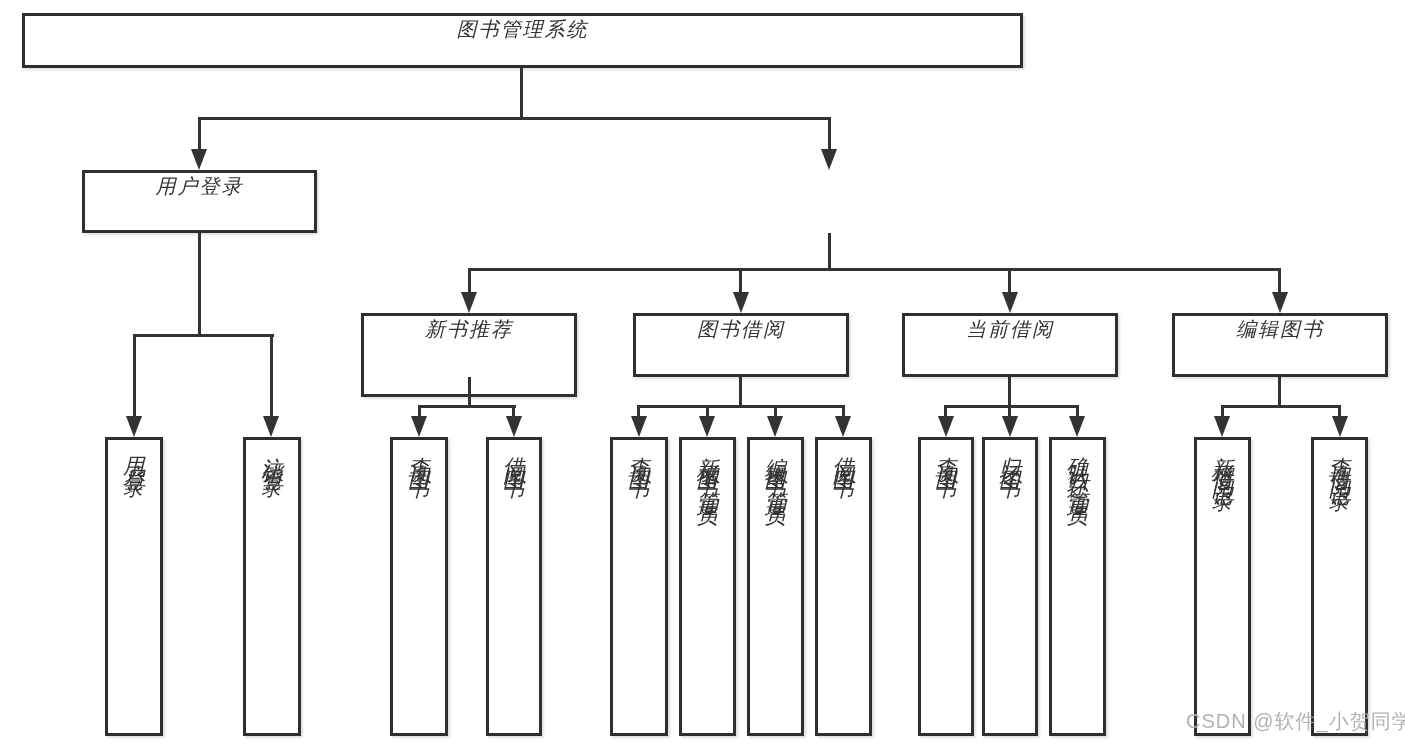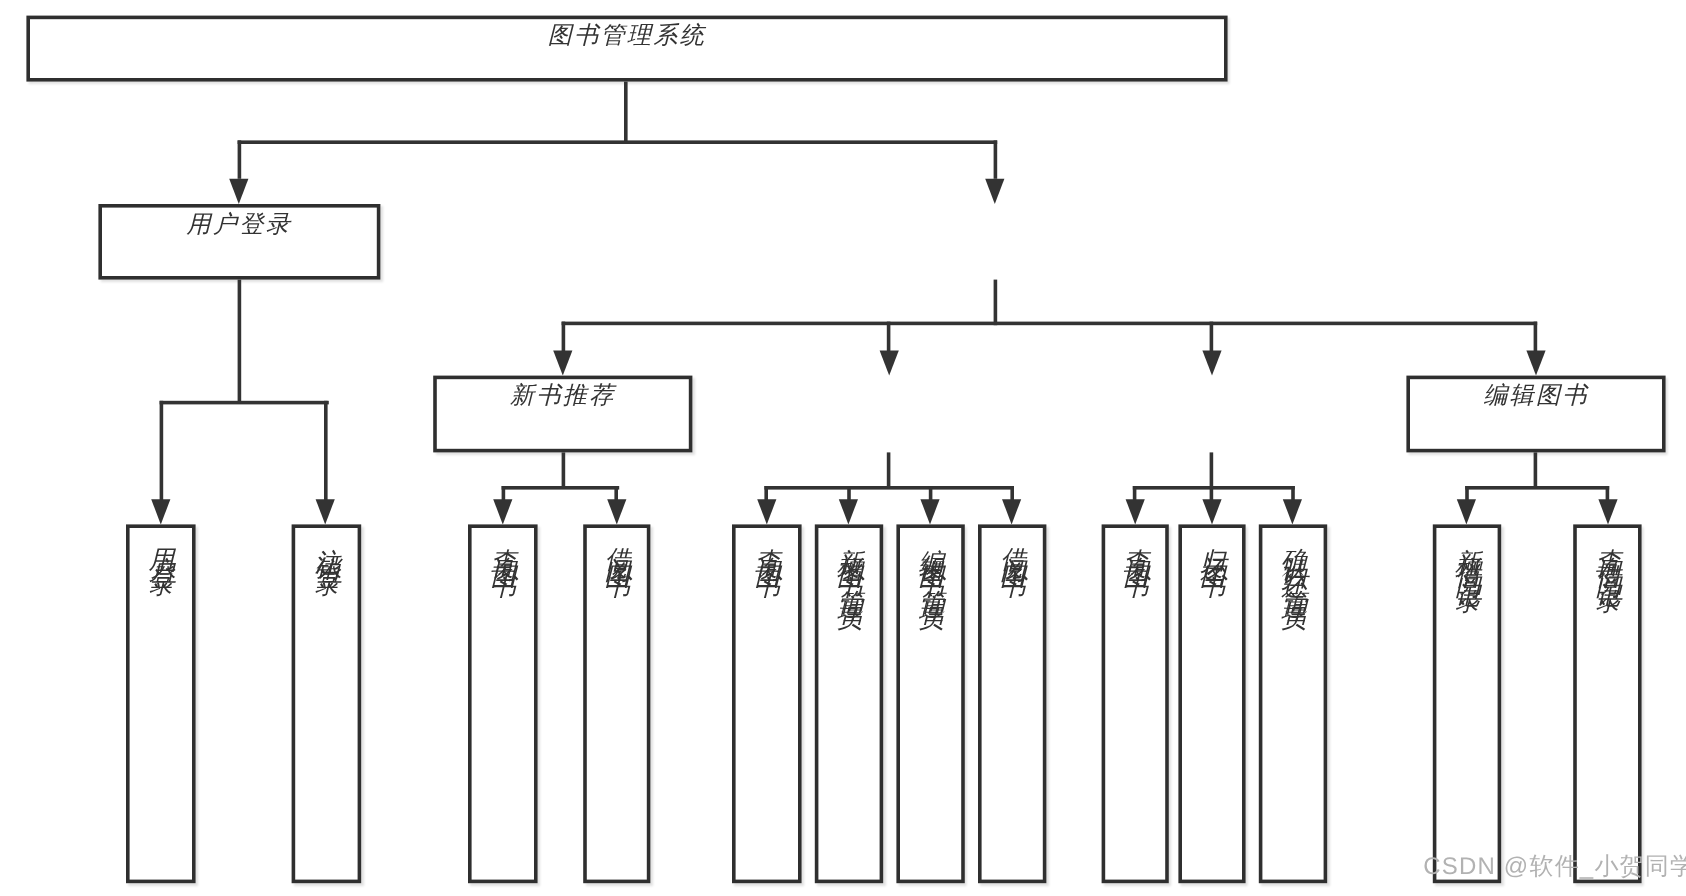--- a/index.html
+++ b/index.html
@@ -89,22 +89,28 @@
   <div class="line" style="left:468px;top:268px;width:813px;height:3px"></div>
   <div class="line" style="left:468px;top:268px;width:3px;height:25px"></div>
   <div class="arrow" style="left:461px;top:292px"></div>
   <div class="line" style="left:739px;top:268px;width:3px;height:25px"></div>
   <div class="arrow" style="left:733px;top:292px"></div>
   <div class="line" style="left:1008px;top:268px;width:3px;height:25px"></div>
   <div class="arrow" style="left:1002px;top:292px"></div>
   <div class="line" style="left:1278px;top:268px;width:3px;height:25px"></div>
   <div class="arrow" style="left:1272px;top:292px"></div>
 
-  <div class="node" style="left:361px;top:313px;width:216px;height:64px">
+  <div class="node" style="left:361px;top:313px;width:216px;height:84px">
     <span class="lbl">新书推荐</span>
+  </div>
+  <div class="node" style="left:633px;top:313px;width:216px;height:64px">
+    <span class="lbl">图书借阅</span>
+  </div>
+  <div class="node" style="left:902px;top:313px;width:216px;height:64px">
+    <span class="lbl">当前借阅</span>
   </div>
   <div class="node" style="left:1172px;top:313px;width:216px;height:64px">
     <span class="lbl">编辑图书</span>
   </div>
 
   <div class="line" style="left:468px;top:377px;width:3px;height:30px"></div>
   <div class="line" style="left:418px;top:405px;width:98px;height:3px"></div>
   <div class="line" style="left:418px;top:405px;width:3px;height:12px"></div>
   <div class="arrow" style="left:411px;top:416px"></div>
   <div class="line" style="left:512px;top:405px;width:3px;height:12px"></div>

